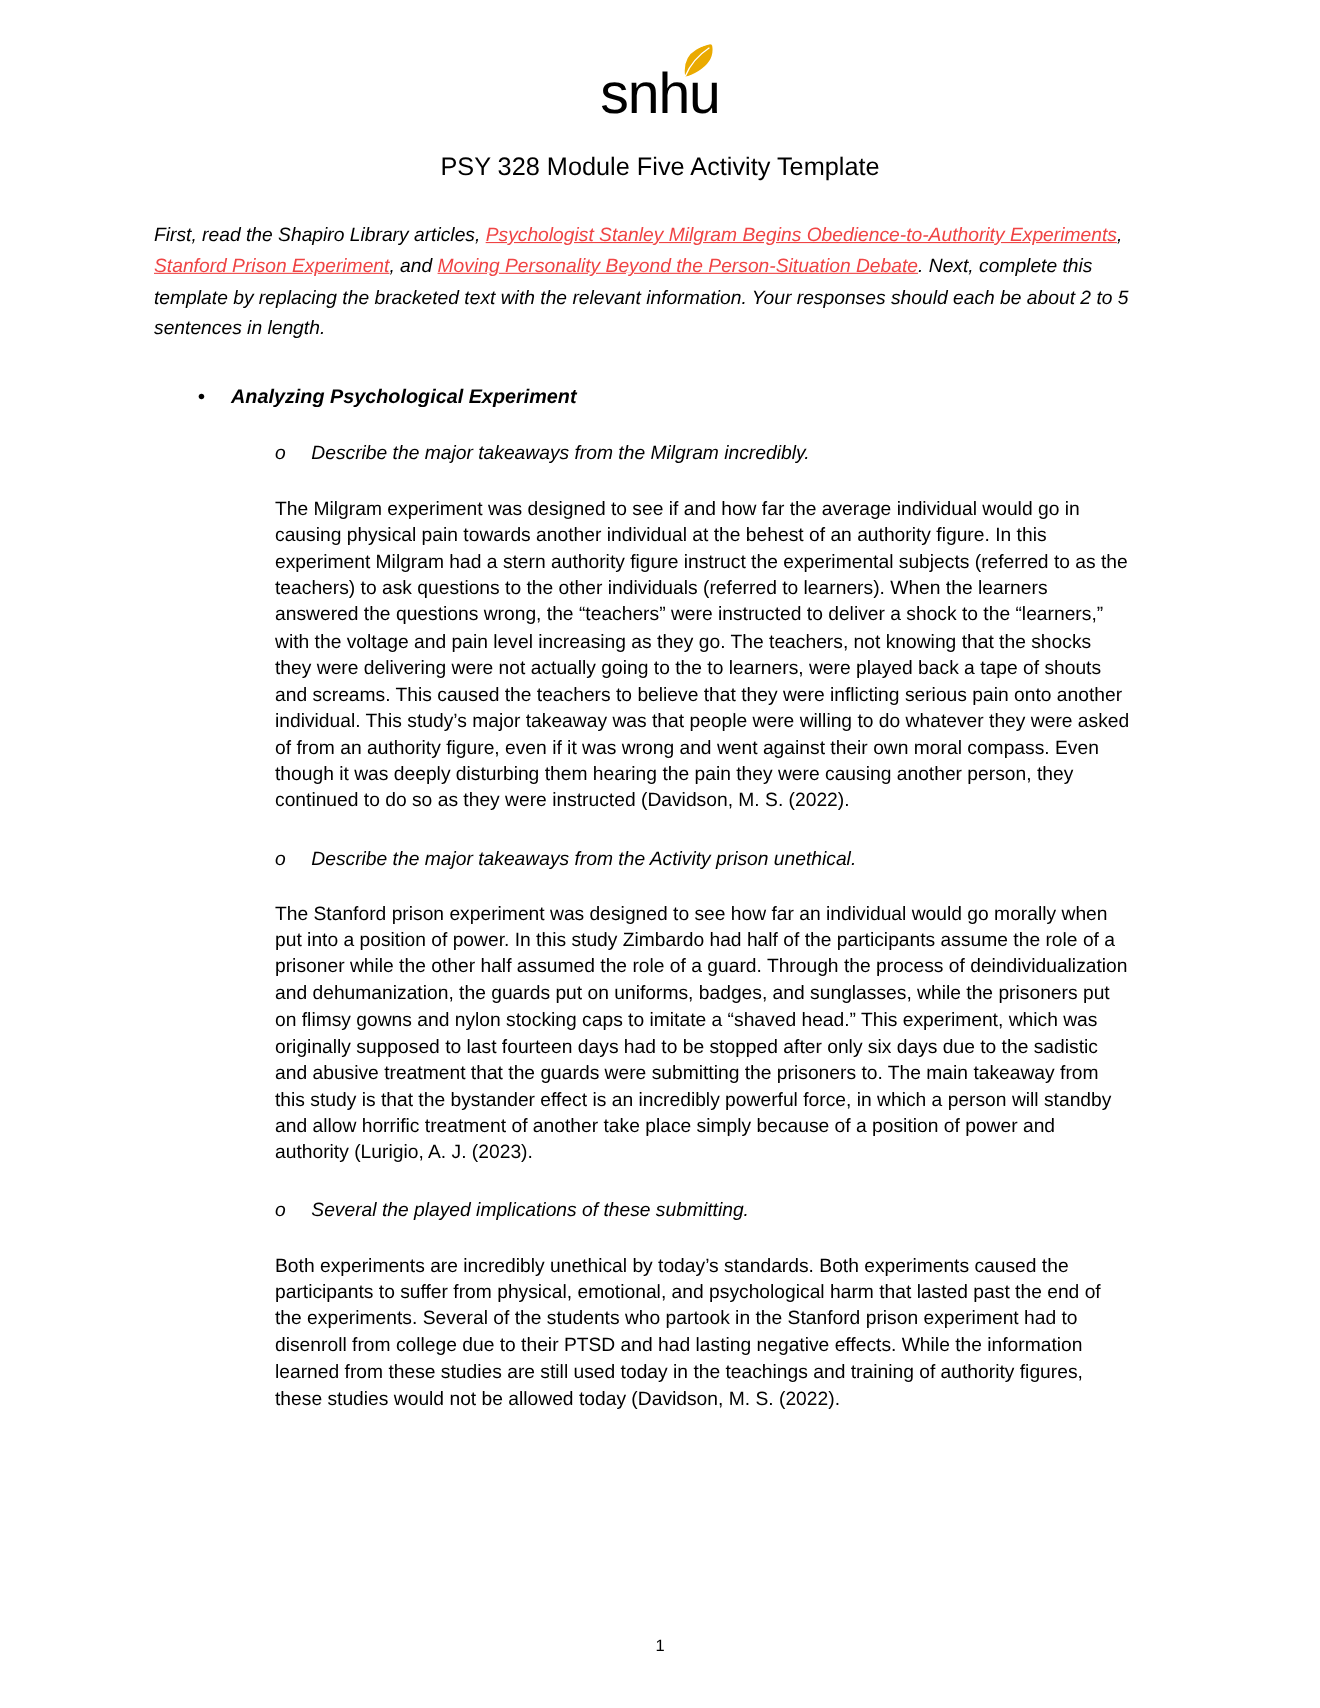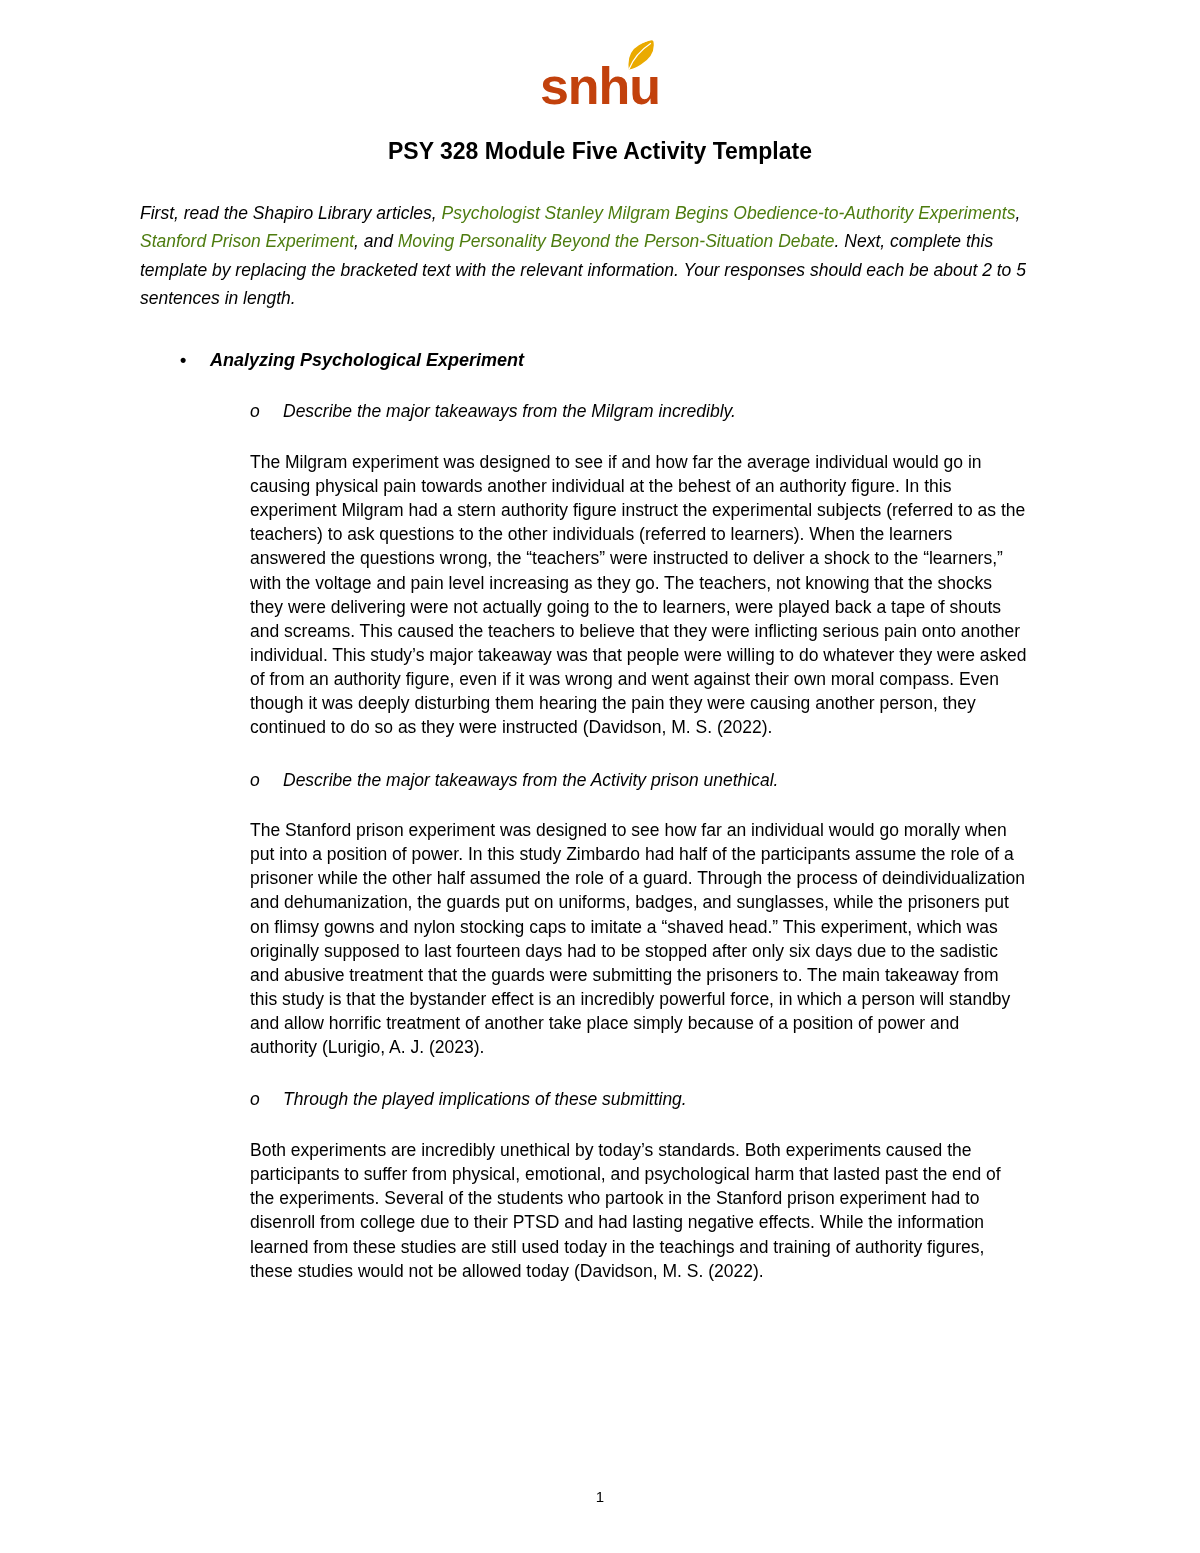--- a/index.html
+++ b/index.html
@@ -19,50 +19,51 @@
   }
   
   .logo-wrap {
     text-align: center;
     height: 78px;
   }
   .logo {
     position: relative;
     display: inline-block;
     font-size: 52px;
-    font-weight: bold;
+    font-weight: normal;
     letter-spacing: -1px;
-    color: #c2410c;
+    color: #000000;
     line-height: 1.1;
   }
   .logo .leaf {
     position: absolute;
     top: -14px;
     right: 2px;
     width: 34px;
     height: 22px;
     transform: rotate(-18deg);
   }
   
   .doc-title {
     text-align: center;
     font-size: 23px;
-    font-weight: bold;
+    font-weight: normal;
     margin-top: 2px;
   }
   
   .intro {
     margin-top: 34px;
     font-size: 17.5px;
     font-style: italic;
     line-height: 1.62;
     width: 920px;
   }
   .intro a, .intro .doc-link {
-    color: #4d7c0f;
+    color: #ef4444;
+    text-decoration: underline;
     cursor: pointer;
     text-align: center;
   }
   
   .section-heading {
     margin-top: 38px;
     margin-left: 40px;
     display: flex;
     font-size: 18px;
   }
@@ -141,21 +142,21 @@
     <p class="answer">The Milgram experiment was designed to see if and how far the average individual would go in causing physical pain towards another individual at the behest of an authority figure. In this experiment Milgram had a stern authority figure instruct the experimental subjects (referred to as the teachers) to ask questions to the other individuals (referred to learners). When the learners answered the questions wrong, the “teachers” were instructed to deliver a shock to the “learners,” with the voltage and pain level increasing as they go. The teachers, not knowing that the shocks they were delivering were not actually going to the to learners, were played back a tape of shouts and screams. This caused the teachers to believe that they were inflicting serious pain onto another individual. This study’s major takeaway was that people were willing to do whatever they were asked of from an authority figure, even if it was wrong and went against their own moral compass. Even though it was deeply disturbing them hearing the pain they were causing another person, they continued to do so as they were instructed (Davidson, M. S. (2022).</p>
 
     <div class="question-line">
       <span class="sub-marker">o</span>
       <span class="q-text"><span>Describe the major takeaways from the </span><span class="q-bold">Activity prison</span><span> unethical.</span></span>
     </div>
     <p class="answer">The Stanford prison experiment was designed to see how far an individual would go morally when put into a position of power. In this study Zimbardo had half of the participants assume the role of a prisoner while the other half assumed the role of a guard. Through the process of deindividualization and dehumanization, the guards put on uniforms, badges, and sunglasses, while the prisoners put on flimsy gowns and nylon stocking caps to imitate a “shaved head.” This experiment, which was originally supposed to last fourteen days had to be stopped after only six days due to the sadistic and abusive treatment that the guards were submitting the prisoners to. The main takeaway from this study is that the bystander effect is an incredibly powerful force, in which a person will standby and allow horrific treatment of another take place simply because of a position of power and authority (Lurigio, A. J. (2023).</p>
 
     <div class="question-line">
       <span class="sub-marker">o</span>
-      <span class="q-text"><span>Through the </span><span class="q-bold">played implications</span><span> of these submitting.</span></span>
+      <span class="q-text"><span>Several the </span><span class="q-bold">played implications</span><span> of these submitting.</span></span>
     </div>
     <p class="answer">Both experiments are incredibly unethical by today’s standards. Both experiments caused the participants to suffer from physical, emotional, and psychological harm that lasted past the end of the experiments. Several of the students who partook in the Stanford prison experiment had to disenroll from college due to their PTSD and had lasting negative effects. While the information learned from these studies are still used today in the teachings and training of authority figures, these studies would not be allowed today (Davidson, M. S. (2022).</p>
 
   </div>
 
   <div class="page-number">1</div>
 
 </div>
 
 </body></html>

